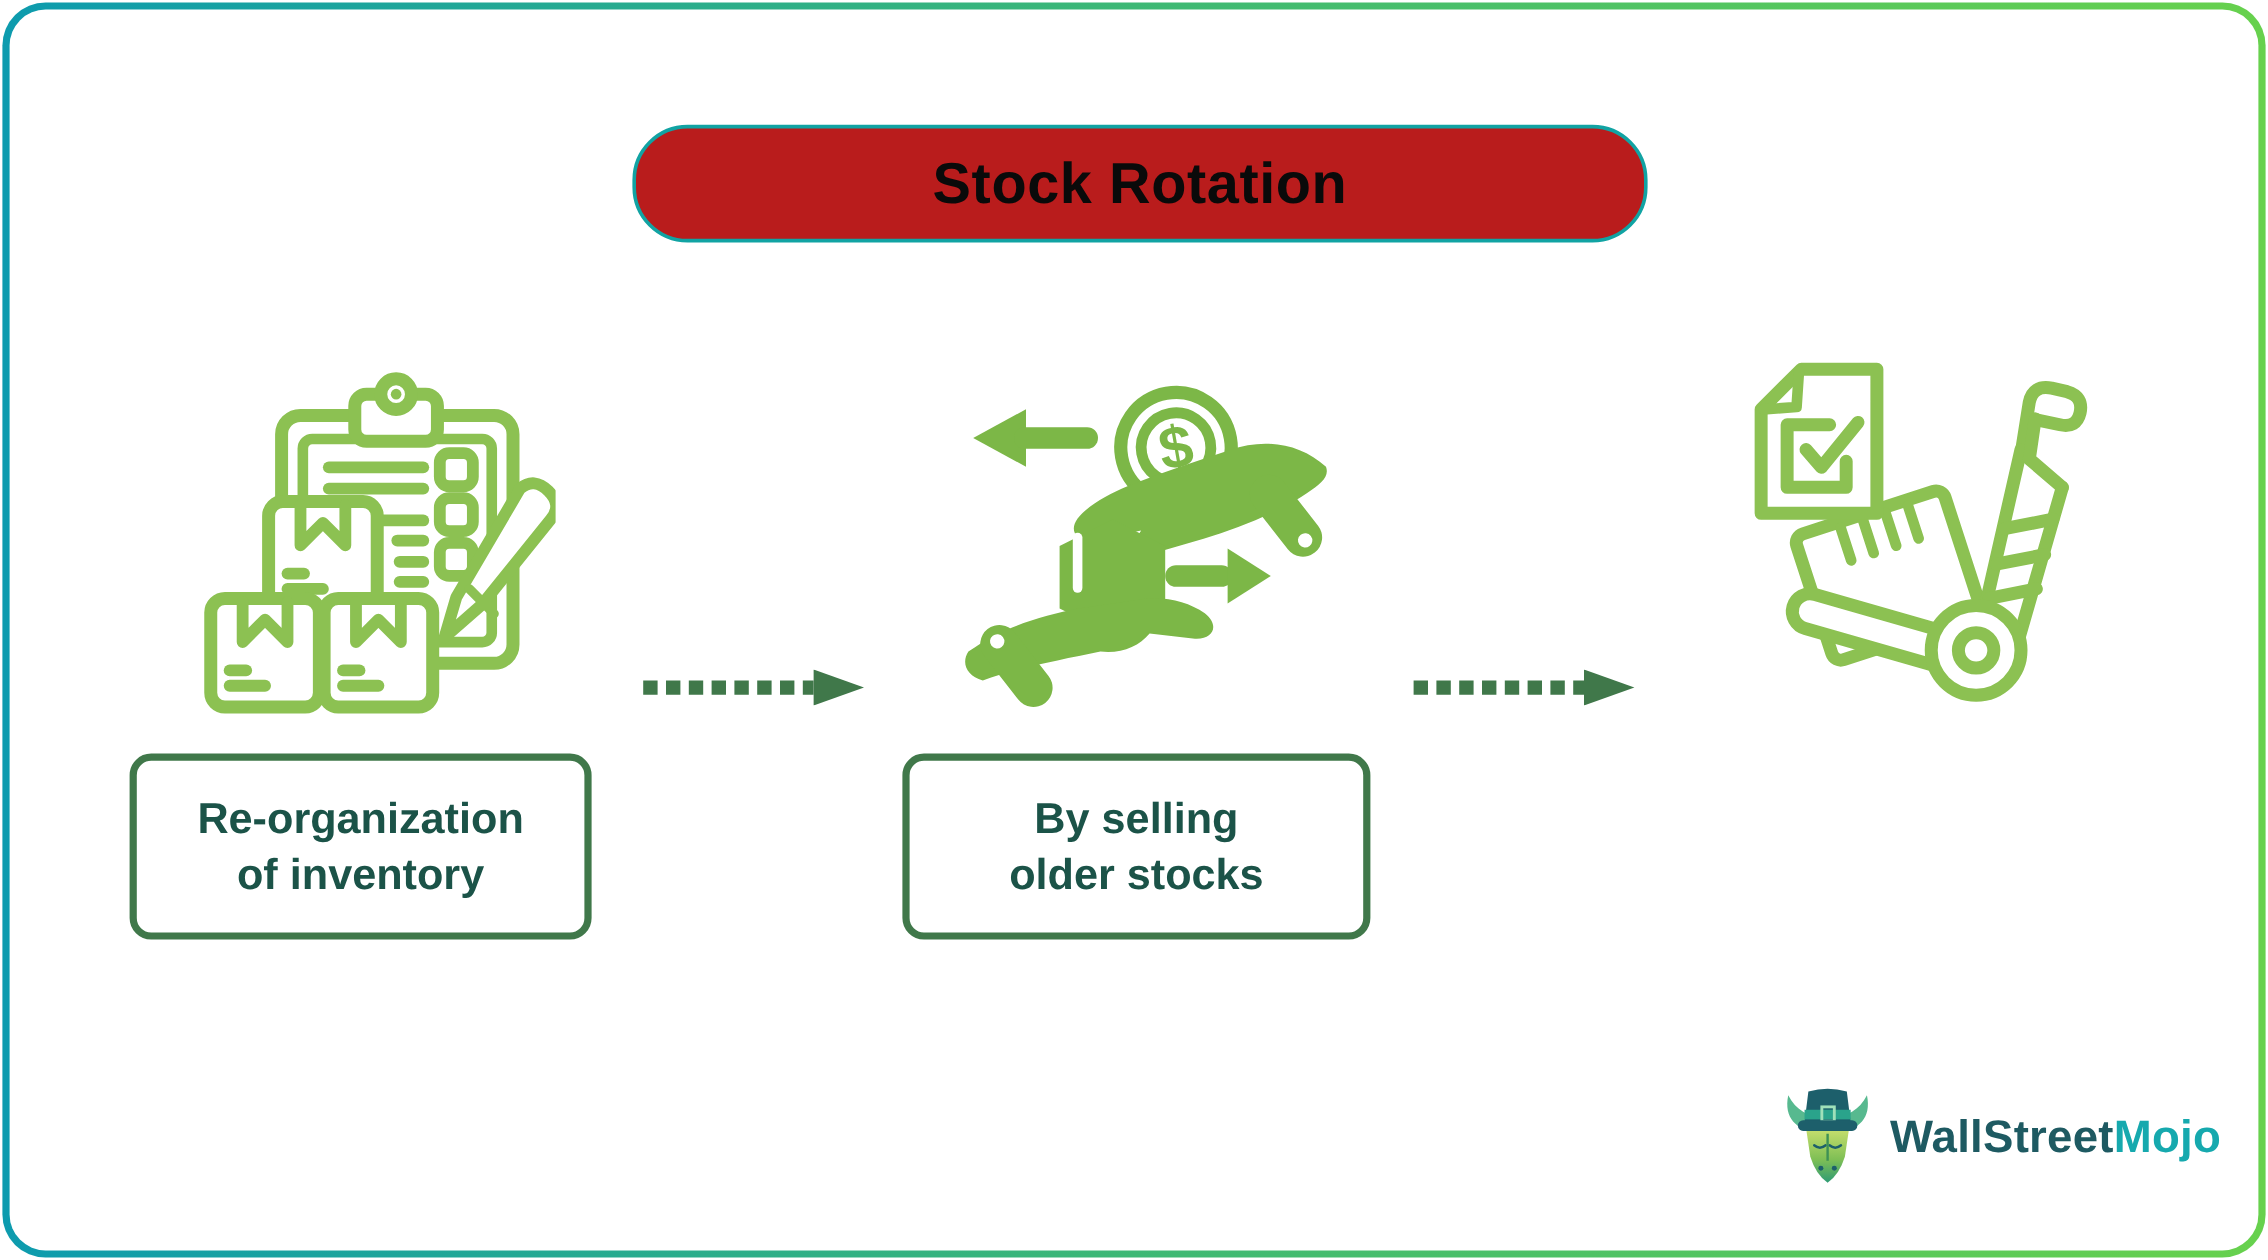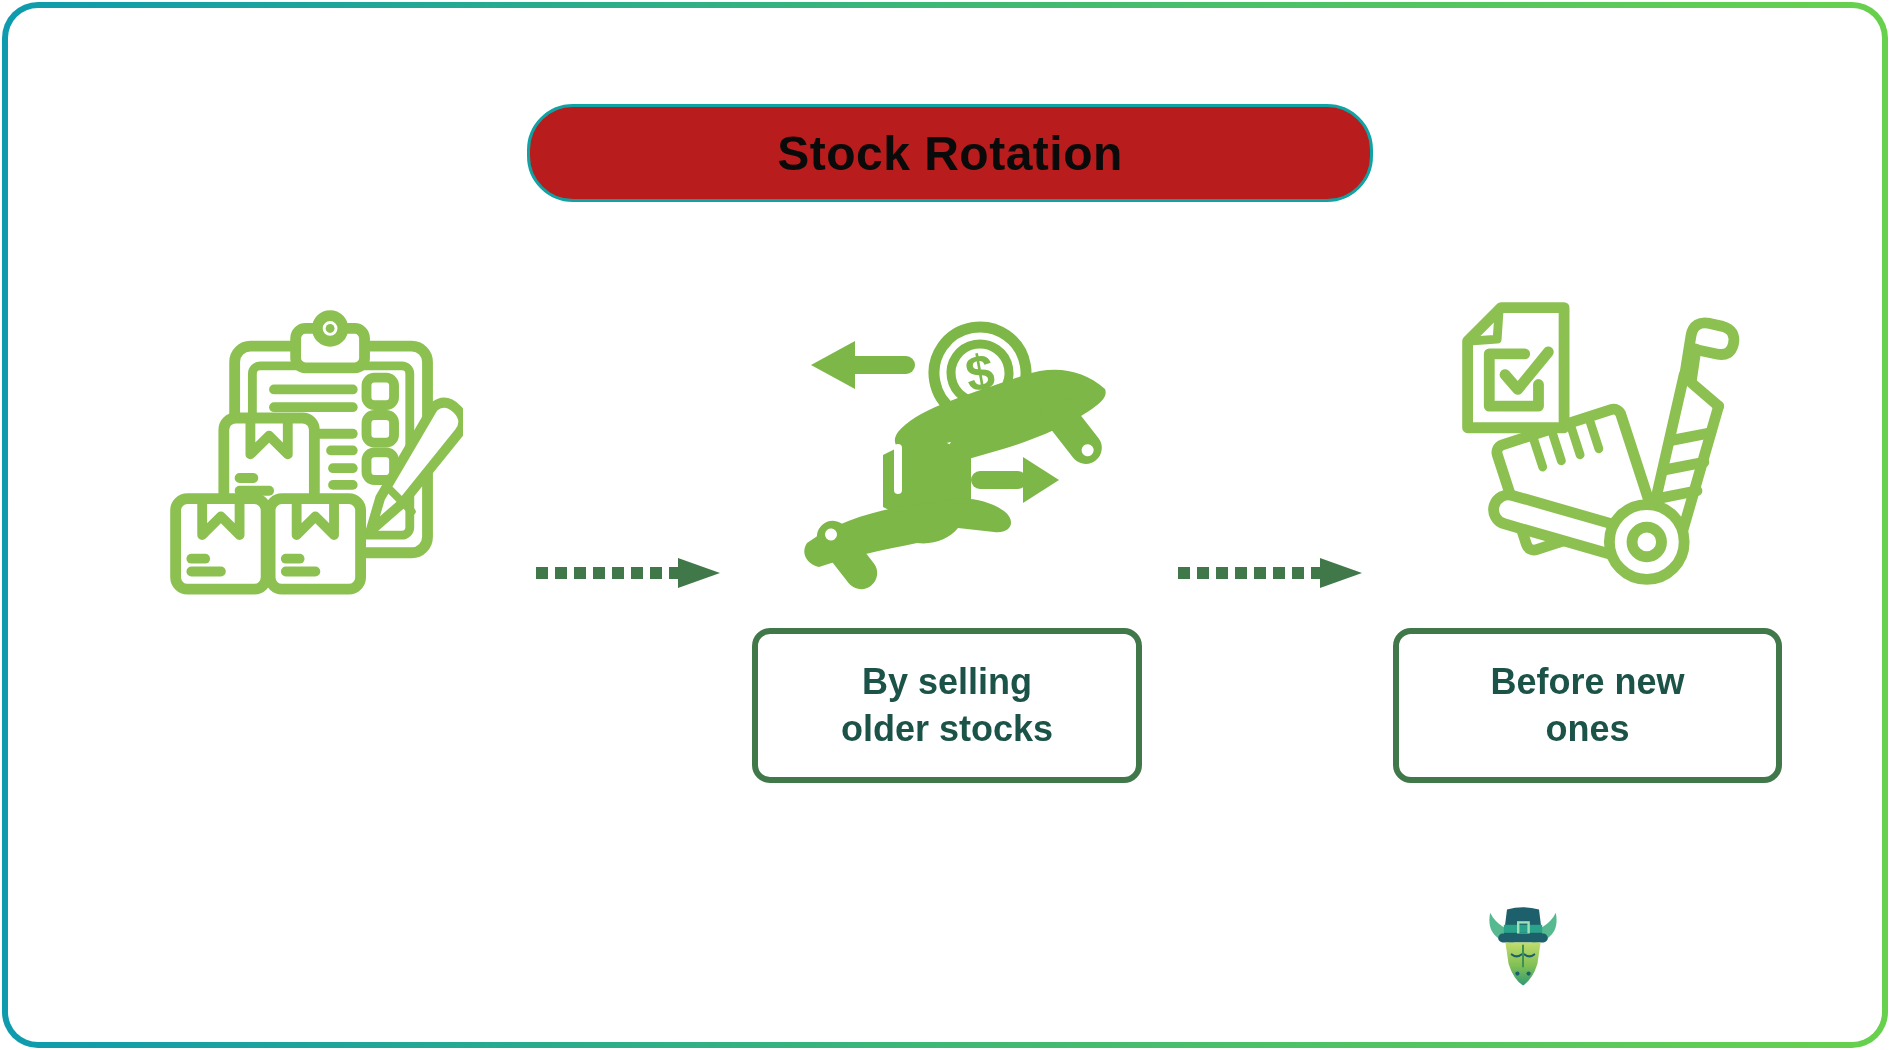--- a/index.html
+++ b/index.html
@@ -168,27 +168,27 @@
 
   <svg class="arrow arrow-1" viewBox="0 0 192 30">
     <line x1="6" y1="15" x2="148" y2="15" stroke="#40784A" stroke-width="12" stroke-dasharray="12 7"></line>
     <polygon points="148,0 190,15 148,30" fill="#40784A"></polygon>
   </svg>
   <svg class="arrow arrow-2" viewBox="0 0 192 30">
     <line x1="6" y1="15" x2="148" y2="15" stroke="#40784A" stroke-width="12" stroke-dasharray="12 7"></line>
     <polygon points="148,0 190,15 148,30" fill="#40784A"></polygon>
   </svg>
 
+  <div class="label-box label-1">
+    <span class="label-text">Re-organization
+of inventory</span>
+  </div>
   <div class="label-box label-2">
     <span class="label-text">By selling
 older stocks</span>
-  </div>
-  <div class="label-box label-3">
-    <span class="label-text">Before new
-ones</span>
   </div>
 
   <div class="logo">
     <svg class="logo-mark" viewBox="0 0 100 112">
       <defs>
         <linearGradient id="bullface" x1="0" y1="0" x2="0" y2="1">
           <stop offset="0" stop-color="#C2DD6C"></stop>
           <stop offset="0.55" stop-color="#7FBF55"></stop>
           <stop offset="1" stop-color="#2E9B74"></stop>
         </linearGradient>
@@ -198,14 +198,17 @@
       <path d="M 30 8 Q 50 2 70 8 L 74 40 L 26 40 Z" fill="#1D5F6B"></path>
       <rect x="26" y="27" width="48" height="10" fill="#2AA38B"></rect>
       <rect x="44" y="24" width="13" height="15" fill="none" stroke="#9FE0B9" stroke-width="3"></rect>
       <rect x="19" y="38" width="62" height="11" rx="5.5" fill="#1D5F6B"></rect>
       <path d="M 28 49 L 72 49 L 68 76 Q 62 95 50 103 Q 38 95 32 76 Z" fill="url(#bullface)"></path>
       <path d="M 36 64 q 6 5 12 0 M 52 64 q 6 5 12 0" stroke="#1D5F6B" stroke-width="2.5" fill="none" stroke-linecap="round"></path>
       <path d="M 50 52 L 50 80" stroke="#3E9155" stroke-width="2.5"></path>
       <circle cx="43" cy="88" r="2.6" fill="#1D5F6B"></circle>
       <circle cx="57" cy="88" r="2.6" fill="#1D5F6B"></circle>
     </svg>
+    <div class="logo-text">
+      <span class="logo-primary">WallStreet</span><span class="logo-accent">Mojo</span>
+    </div>
   </div>
 </div>
 
 </body></html>

